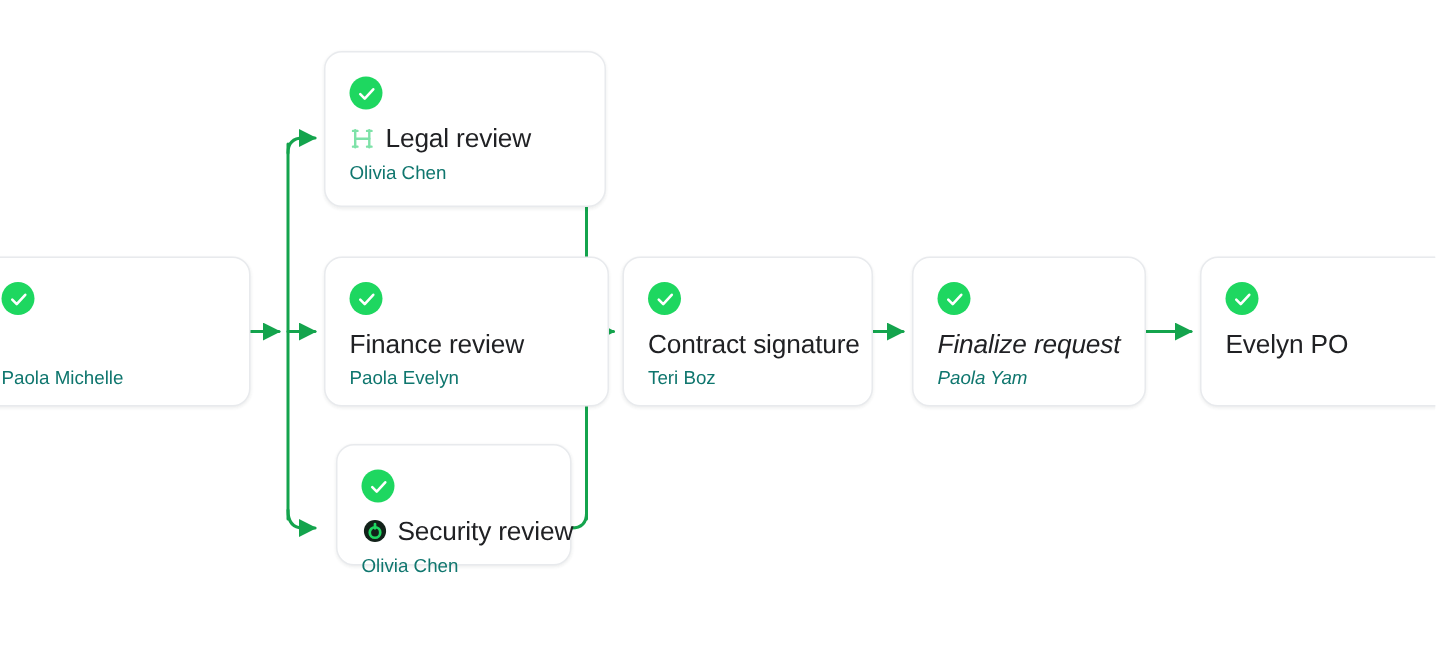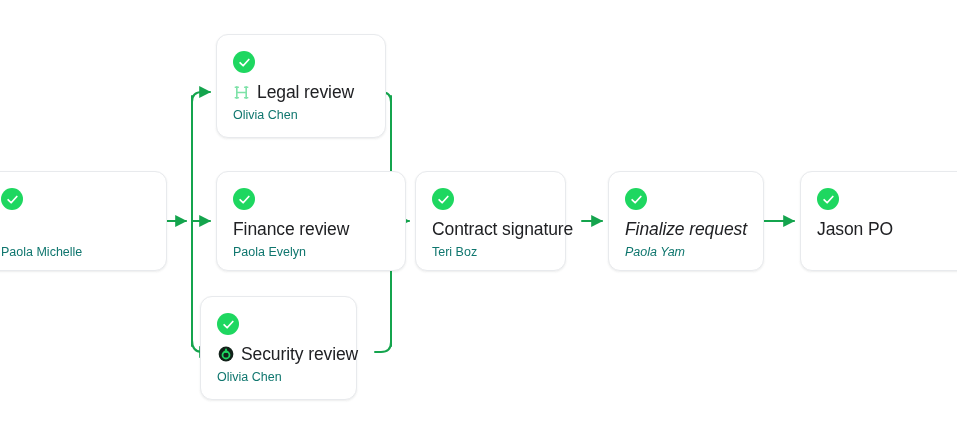--- a/index.html
+++ b/index.html
@@ -125,21 +125,21 @@
 
   <div class="node" style="left:-16px; top:171px; width:183px; height:100px;">
     <span class="node-badge">
       <svg width="13" height="13" viewBox="0 0 24 24" fill="none" stroke="#ffffff" stroke-width="3.2" stroke-linecap="round" stroke-linejoin="round">
         <polyline points="4,12.5 9.5,18 20,6.5"></polyline>
       </svg>
     </span>
     <div class="node-subtitle">Paola Michelle</div>
   </div>
 
-  <div class="node" style="left:216px; top:34px; width:170px; height:104px;">
+  <div class="node" style="left:216px; top:34px; width:188px; height:104px;">
     <span class="node-badge">
       <svg width="13" height="13" viewBox="0 0 24 24" fill="none" stroke="#ffffff" stroke-width="3.2" stroke-linecap="round" stroke-linejoin="round">
         <polyline points="4,12.5 9.5,18 20,6.5"></polyline>
       </svg>
     </span>
     <div class="node-title-row">
       <span class="node-glyph">
         <svg width="15" height="15" viewBox="0 0 16 16" fill="none" stroke="#7ee2a8" stroke-width="1.7" stroke-linecap="round">
           <path d="M3 2 L3 14 M13 2 L13 14"></path>
           <path d="M1.4 2.4 L4.6 2.4 M1.4 13.6 L4.6 13.6"></path>
@@ -157,40 +157,40 @@
       <svg width="13" height="13" viewBox="0 0 24 24" fill="none" stroke="#ffffff" stroke-width="3.2" stroke-linecap="round" stroke-linejoin="round">
         <polyline points="4,12.5 9.5,18 20,6.5"></polyline>
       </svg>
     </span>
     <div class="node-title-row">
       <span class="node-title">Finance review</span>
     </div>
     <div class="node-subtitle">Paola Evelyn</div>
   </div>
 
-  <div class="node" style="left:200px; top:296px; width:157px; height:104px;">
+  <div class="node" style="left:224px; top:296px; width:157px; height:81px;">
     <span class="node-badge">
       <svg width="13" height="13" viewBox="0 0 24 24" fill="none" stroke="#ffffff" stroke-width="3.2" stroke-linecap="round" stroke-linejoin="round">
         <polyline points="4,12.5 9.5,18 20,6.5"></polyline>
       </svg>
     </span>
     <div class="node-title-row">
       <span class="node-glyph">
         <svg width="16" height="16" viewBox="0 0 16 16">
           <circle cx="8" cy="8" r="7.4" fill="#12221a"></circle>
           <circle cx="8" cy="9" r="3.5" fill="none" stroke="#1ed760" stroke-width="1.8"></circle>
           <path d="M8 3.4 L8 6.2" stroke="#1ed760" stroke-width="1.8" stroke-linecap="round"></path>
         </svg>
       </span>
       <span class="node-title">Security review</span>
     </div>
     <div class="node-subtitle">Olivia Chen</div>
   </div>
 
-  <div class="node" style="left:415px; top:171px; width:151px; height:100px;">
+  <div class="node" style="left:415px; top:171px; width:167px; height:100px;">
     <span class="node-badge">
       <svg width="13" height="13" viewBox="0 0 24 24" fill="none" stroke="#ffffff" stroke-width="3.2" stroke-linecap="round" stroke-linejoin="round">
         <polyline points="4,12.5 9.5,18 20,6.5"></polyline>
       </svg>
     </span>
     <div class="node-title-row">
       <span class="node-title">Contract signature</span>
     </div>
     <div class="node-subtitle">Teri Boz</div>
   </div>
@@ -207,18 +207,18 @@
     <div class="node-subtitle">Paola Yam</div>
   </div>
 
   <div class="node" style="left:800px; top:171px; width:173px; height:100px;">
     <span class="node-badge">
       <svg width="13" height="13" viewBox="0 0 24 24" fill="none" stroke="#ffffff" stroke-width="3.2" stroke-linecap="round" stroke-linejoin="round">
         <polyline points="4,12.5 9.5,18 20,6.5"></polyline>
       </svg>
     </span>
     <div class="node-title-row">
-      <span class="node-title">Jason PO</span>
+      <span class="node-title">Evelyn PO</span>
     </div>
     <div class="node-subtitle"></div>
   </div>
 
 </div>
 
 </body></html>

